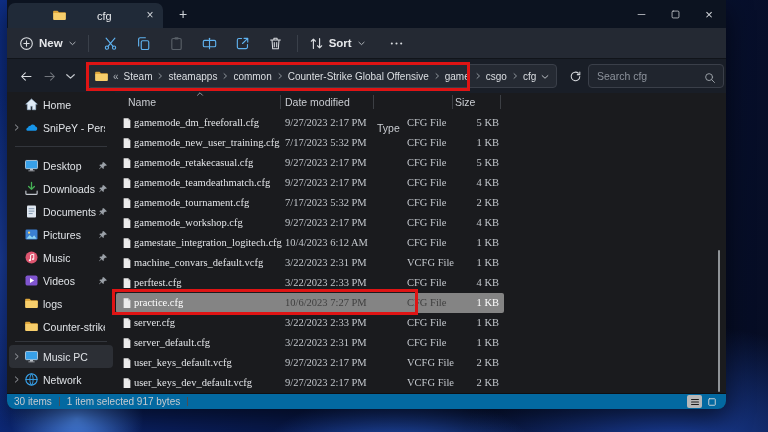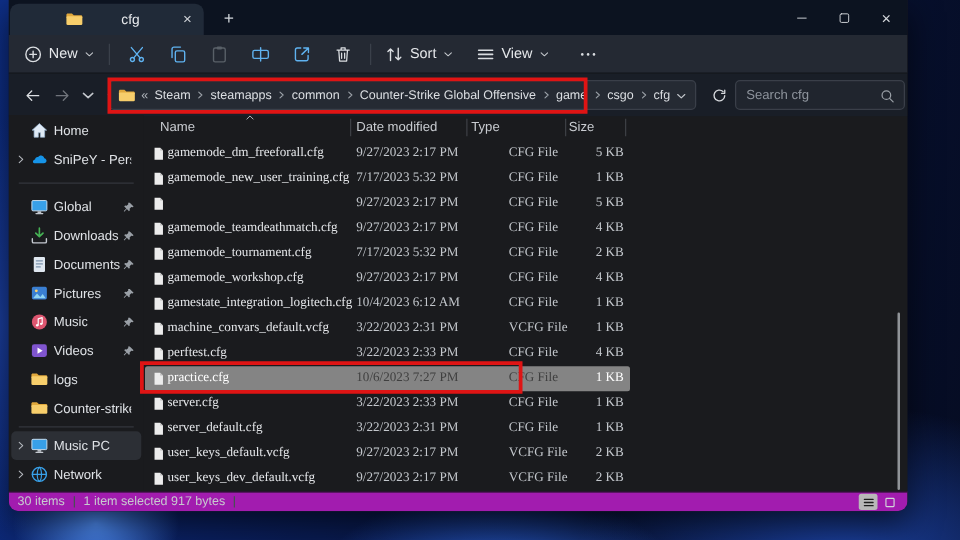--- a/index.html
+++ b/index.html
@@ -30,21 +30,21 @@
   .wbtn { width:34px; height:28px; display:flex; align-items:center; justify-content:center; color:#d4d7db; }
   .wbtn svg { width:11px; height:11px; }
   .wbtn.close { font-size:13px; }
   
   .toolbar { position:absolute; left:0; top:28px; width:100%; height:31px; background:#242933;
     border-bottom:1px solid #11141a; display:flex; align-items:center; }
   .tbgroup { display:flex; align-items:center; }
   .tbtn { display:flex; align-items:center; gap:5px; padding:4px 6px; border-radius:4px; }
   .tbtn svg, .tico svg { width:15px; height:15px; display:block; }
   .tico { padding:4px 9px; border-radius:4px; }
-  .tlabeltxt { font-size:11.5px; color:#e6e8eb; }
+  .tlabeltxt { font-size:11.5px; color:#e6e8eb;font-weight:bold; }
   .tchev svg { width:9px; height:9px; display:block; }
   .tsep { width:1px; height:17px; background:#3a404a; margin:0 5px; }
   
   .addr { position:absolute; left:0; top:59px; width:100%; height:34px; background:#191e27; }
   .navbtn { position:absolute; top:6px; width:22px; height:22px; display:flex; align-items:center;
     justify-content:center; border-radius:4px; }
   .navbtn svg { width:13px; height:13px; }
   .navbtn.dim svg { opacity:.45; }
   .pill { position:absolute; left:80px; top:5px; width:470px; height:24px; background:#252a33;
     border:1px solid #3a3f49; border-radius:4px; display:flex; align-items:center; padding:0 4px; }
@@ -95,21 +95,21 @@
   .ficon svg { width:12px; height:12px; display:block; }
   .fname { position:absolute; left:19px; top:4px; font-size:10.5px; color:#e4e6e9; }
   .fdate { position:absolute; left:170px; top:4px; font-size:10.5px; color:#c3c7cc; }
   .ftype { position:absolute; left:262px; top:4px; font-size:10.5px; color:#c3c7cc;margin-left:30px; }
   .fsize { position:absolute; left:300px; top:4px; width:84px; text-align:right; font-size:10.5px; color:#c3c7cc; }
   .frow.selected .fname { color:#ffffff; }
   .frow.selected .fdate, .frow.selected .ftype { color:#3f3f3f; }
   .frow.selected .fsize { color:#ffffff; }
   .vscroll { position:absolute; left:711px; top:250px; width:2px; height:142px; background:#909498; border-radius:1px; }
   
-  .statusbar { position:absolute; left:0; top:393px; width:100%; height:16px; background:#a21caf;
+  .statusbar { position:absolute; left:0; top:393px; width:100%; height:16px; background:#0369a1;
     border-top:1px solid #0e1014; display:flex; align-items:center; padding:0 7px; }
   .stxt { font-size:10px; color:#c7cacf; }
   .ssep { width:1px; height:9px; background:#4a4e55; margin:0 7px; }
   .sviews { position:absolute; right:7px; top:1px; display:flex; gap:2px; }
   .svbtn { width:15px; height:13px; border-radius:2px; display:flex; align-items:center; justify-content:center; }
   .svbtn.active { background:#b8b8b8; }
   .svbtn svg { width:10px; height:10px; display:block; }
   
   .anno { position:absolute; border:3px solid #df1414; }
   .anno-breadcrumb { left:86px; top:62px; width:384px; height:29px; }
@@ -195,33 +195,20 @@
               <path d="M4.7 13.2V3.4M2.5 5.6l2.2-2.2 2.2 2.2M11.3 2.8v9.8M9.1 10.4l2.2 2.2 2.2-2.2" fill="none" stroke-linecap="round" stroke-linejoin="round" stroke="#dadde1" stroke-width="1.2"></path>
             </svg>
           </span>
         <span class="tlabeltxt">Sort</span>
         <span class="tchev">
             <svg viewBox="0 0 16 16" width="100%" height="100%">
               <path d="M3.4 5.8L8 10l4.6-4.2" fill="none" stroke-linecap="round" stroke-linejoin="round" stroke="#c4c8cd" stroke-width="1.5"></path>
             </svg>
           </span>
       </div>
-      <div class="tbtn" style="margin-left:6px;">
-        <span style="display:flex;">
-            <svg viewBox="0 0 16 16" width="100%" height="100%">
-              <path d="M2 4.4h12M2 8h12M2 11.6h12" fill="none" stroke-linecap="round" stroke-linejoin="round" stroke="#dadde1" stroke-width="1.3"></path>
-            </svg>
-          </span>
-        <span class="tlabeltxt">View</span>
-        <span class="tchev">
-            <svg viewBox="0 0 16 16" width="100%" height="100%">
-              <path d="M3.4 5.8L8 10l4.6-4.2" fill="none" stroke-linecap="round" stroke-linejoin="round" stroke="#c4c8cd" stroke-width="1.5"></path>
-            </svg>
-          </span>
-      </div>
       <div class="tico" style="margin-left:8px;"><span><svg viewBox="0 0 16 16" width="100%" height="100%">
               <circle cx="3" cy="8" r="1.1" fill="#dadde1"></circle>
               <circle cx="8" cy="8" r="1.1" fill="#dadde1"></circle>
               <circle cx="13" cy="8" r="1.1" fill="#dadde1"></circle>
             </svg></span></div>
     </div>
 
     <div class="addr">
       <div class="navbtn" style="left:8px;">
           <span style="display:flex;">
@@ -349,21 +336,21 @@
           <div class="sdivider"></div>
           <div class="sitem">
 
     <span class="sicon">
               <svg viewBox="0 0 16 16" width="100%" height="100%">
                 <rect x="1.6" y="2.6" width="12.8" height="8.8" rx="1" fill="#38a0e8" stroke="#cfe2f2" stroke-width=".8"></rect>
                 <rect x="6.4" y="11.8" width="3.2" height="1.4" fill="#c3c8cf"></rect>
                 <rect x="4.6" y="13.2" width="6.8" height="1" rx=".4" fill="#c3c8cf"></rect>
               </svg>
             </span>
-    <span class="slabel">Global</span>
+    <span class="slabel">Desktop</span>
     <span class="spin">
               <svg viewBox="0 0 16 16" width="100%" height="100%">
                 <path d="M9.3 1.8l4.9 4.9-1.2 1-1.8-.2-2.1 2.1.3 2-1.1 1.1-2.7-2.7-3.3 3.3-.7-.7 3.3-3.3L2.2 6.6l1.1-1.1 2 .3 2.1-2.1-.2-1.8z" fill="#9aa0a7"></path>
               </svg>
             </span>
   </div>
           <div class="sitem">
 
     <span class="sicon">
               <svg viewBox="0 0 16 16" width="100%" height="100%">
@@ -500,21 +487,21 @@
         <div class="fhead">
           <span class="caret">
               <svg viewBox="0 0 16 16" width="100%" height="100%">
                 <path d="M3 10.5l5-5 5 5" fill="none" stroke-linecap="round" stroke-linejoin="round" stroke="#b4b8be" stroke-width="1.6"></path>
               </svg>
             </span>
           <span class="hcell" style="left:13px;">Name</span>
           <span class="hsep" style="left:165px;"></span>
           <span class="hcell" style="left:170px;">Date modified</span>
           <span class="hsep" style="left:258px;"></span>
-          <span class="hcell" style="left:262px;">Type</span>
+          <span class="hcell" style="left:262px;margin-top:26px;">Type</span>
           <span class="hsep" style="left:337px;"></span>
           <span class="hcell" style="left:340px;">Size</span>
           <span class="hsep" style="left:385px;"></span>
         </div>
         <div class="frows">
             <div class="frow">
     <span class="ficon">
                 <svg viewBox="0 0 16 16" width="100%" height="100%">
                   <path d="M3.5 1.5h6l3 3v10h-9z" fill="#ececec"></path>
                   <path d="M9.5 1.5v3h3z" fill="#bdbdbd"></path>
@@ -537,20 +524,21 @@
     <span class="ftype">CFG File</span>
     <span class="fsize">1 KB</span>
   </div>
             <div class="frow">
     <span class="ficon">
                 <svg viewBox="0 0 16 16" width="100%" height="100%">
                   <path d="M3.5 1.5h6l3 3v10h-9z" fill="#ececec"></path>
                   <path d="M9.5 1.5v3h3z" fill="#bdbdbd"></path>
                 </svg>
               </span>
+    <span class="fname">gamemode_retakecasual.cfg</span>
     <span class="fdate">9/27/2023 2:17 PM</span>
     <span class="ftype">CFG File</span>
     <span class="fsize">5 KB</span>
   </div>
             <div class="frow">
     <span class="ficon">
                 <svg viewBox="0 0 16 16" width="100%" height="100%">
                   <path d="M3.5 1.5h6l3 3v10h-9z" fill="#ececec"></path>
                   <path d="M9.5 1.5v3h3z" fill="#bdbdbd"></path>
                 </svg>

